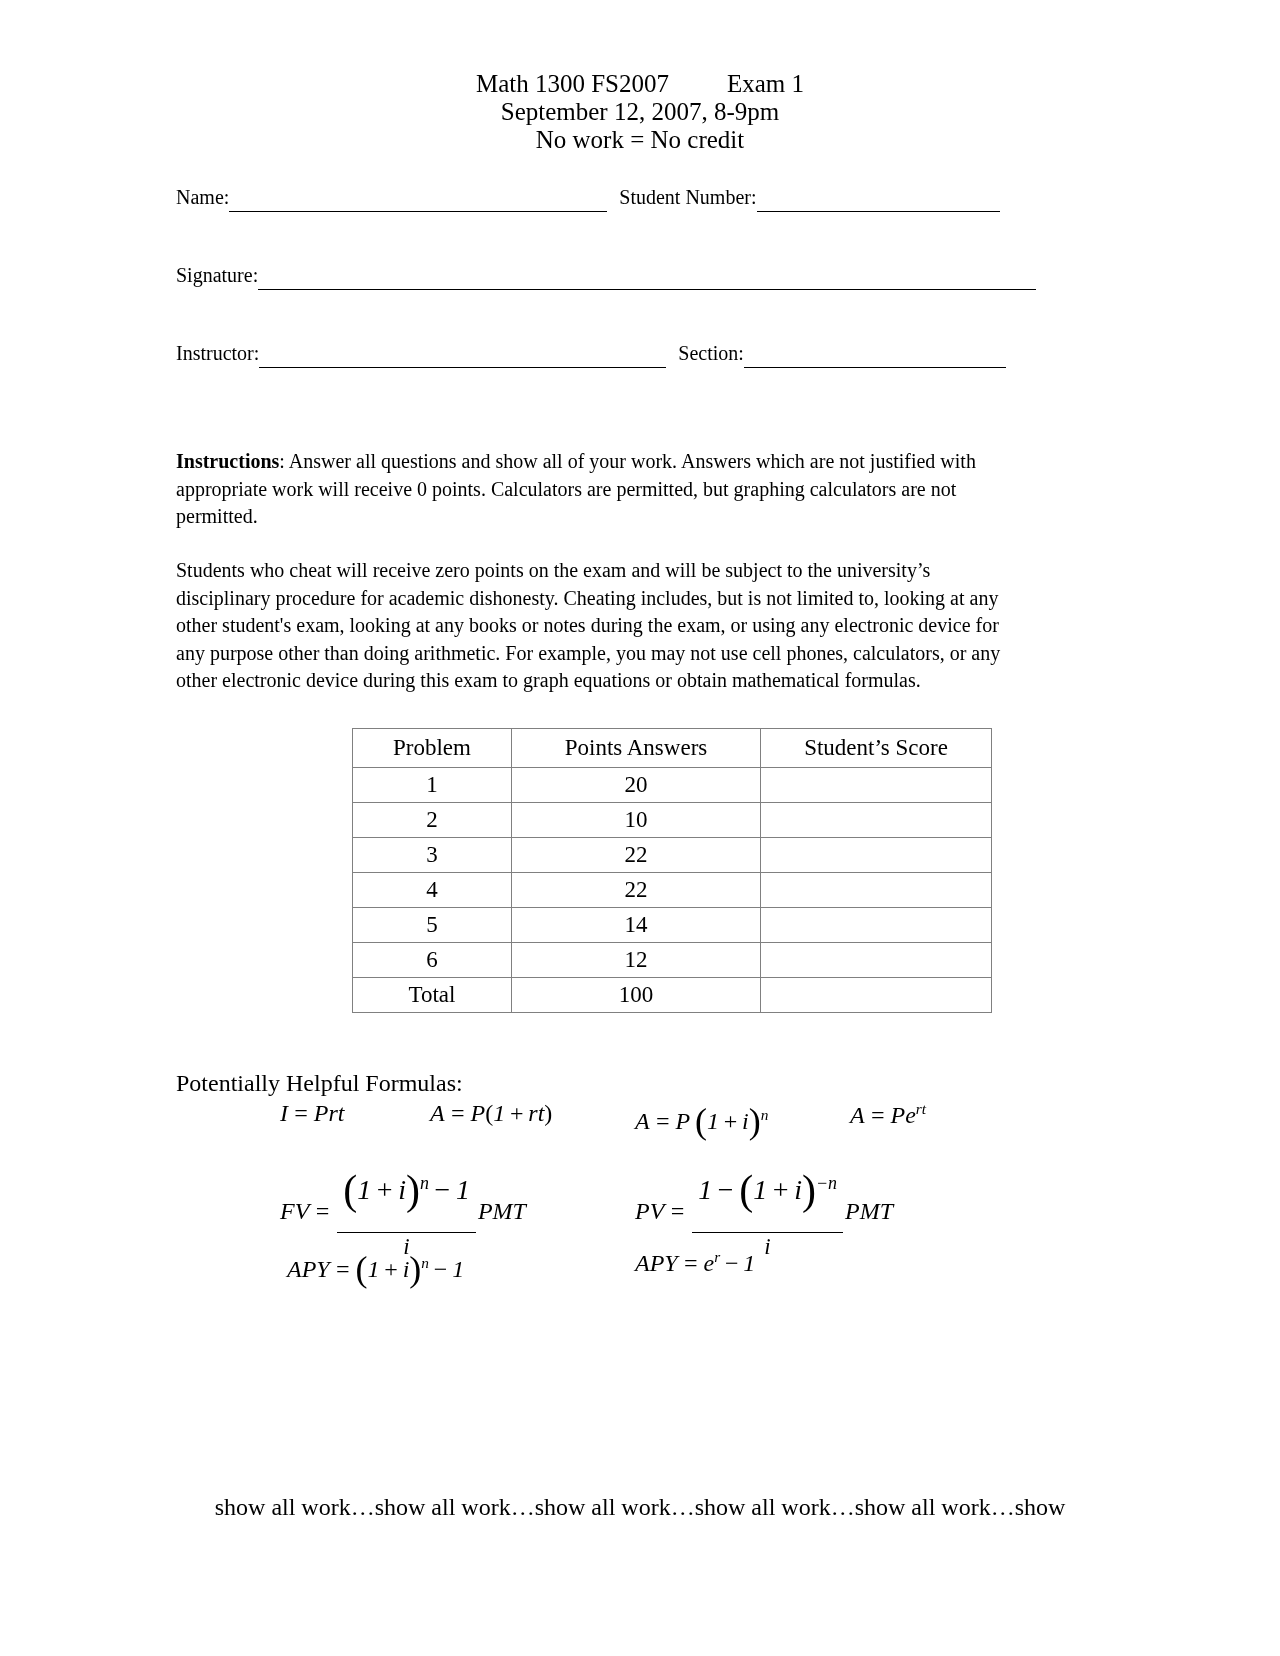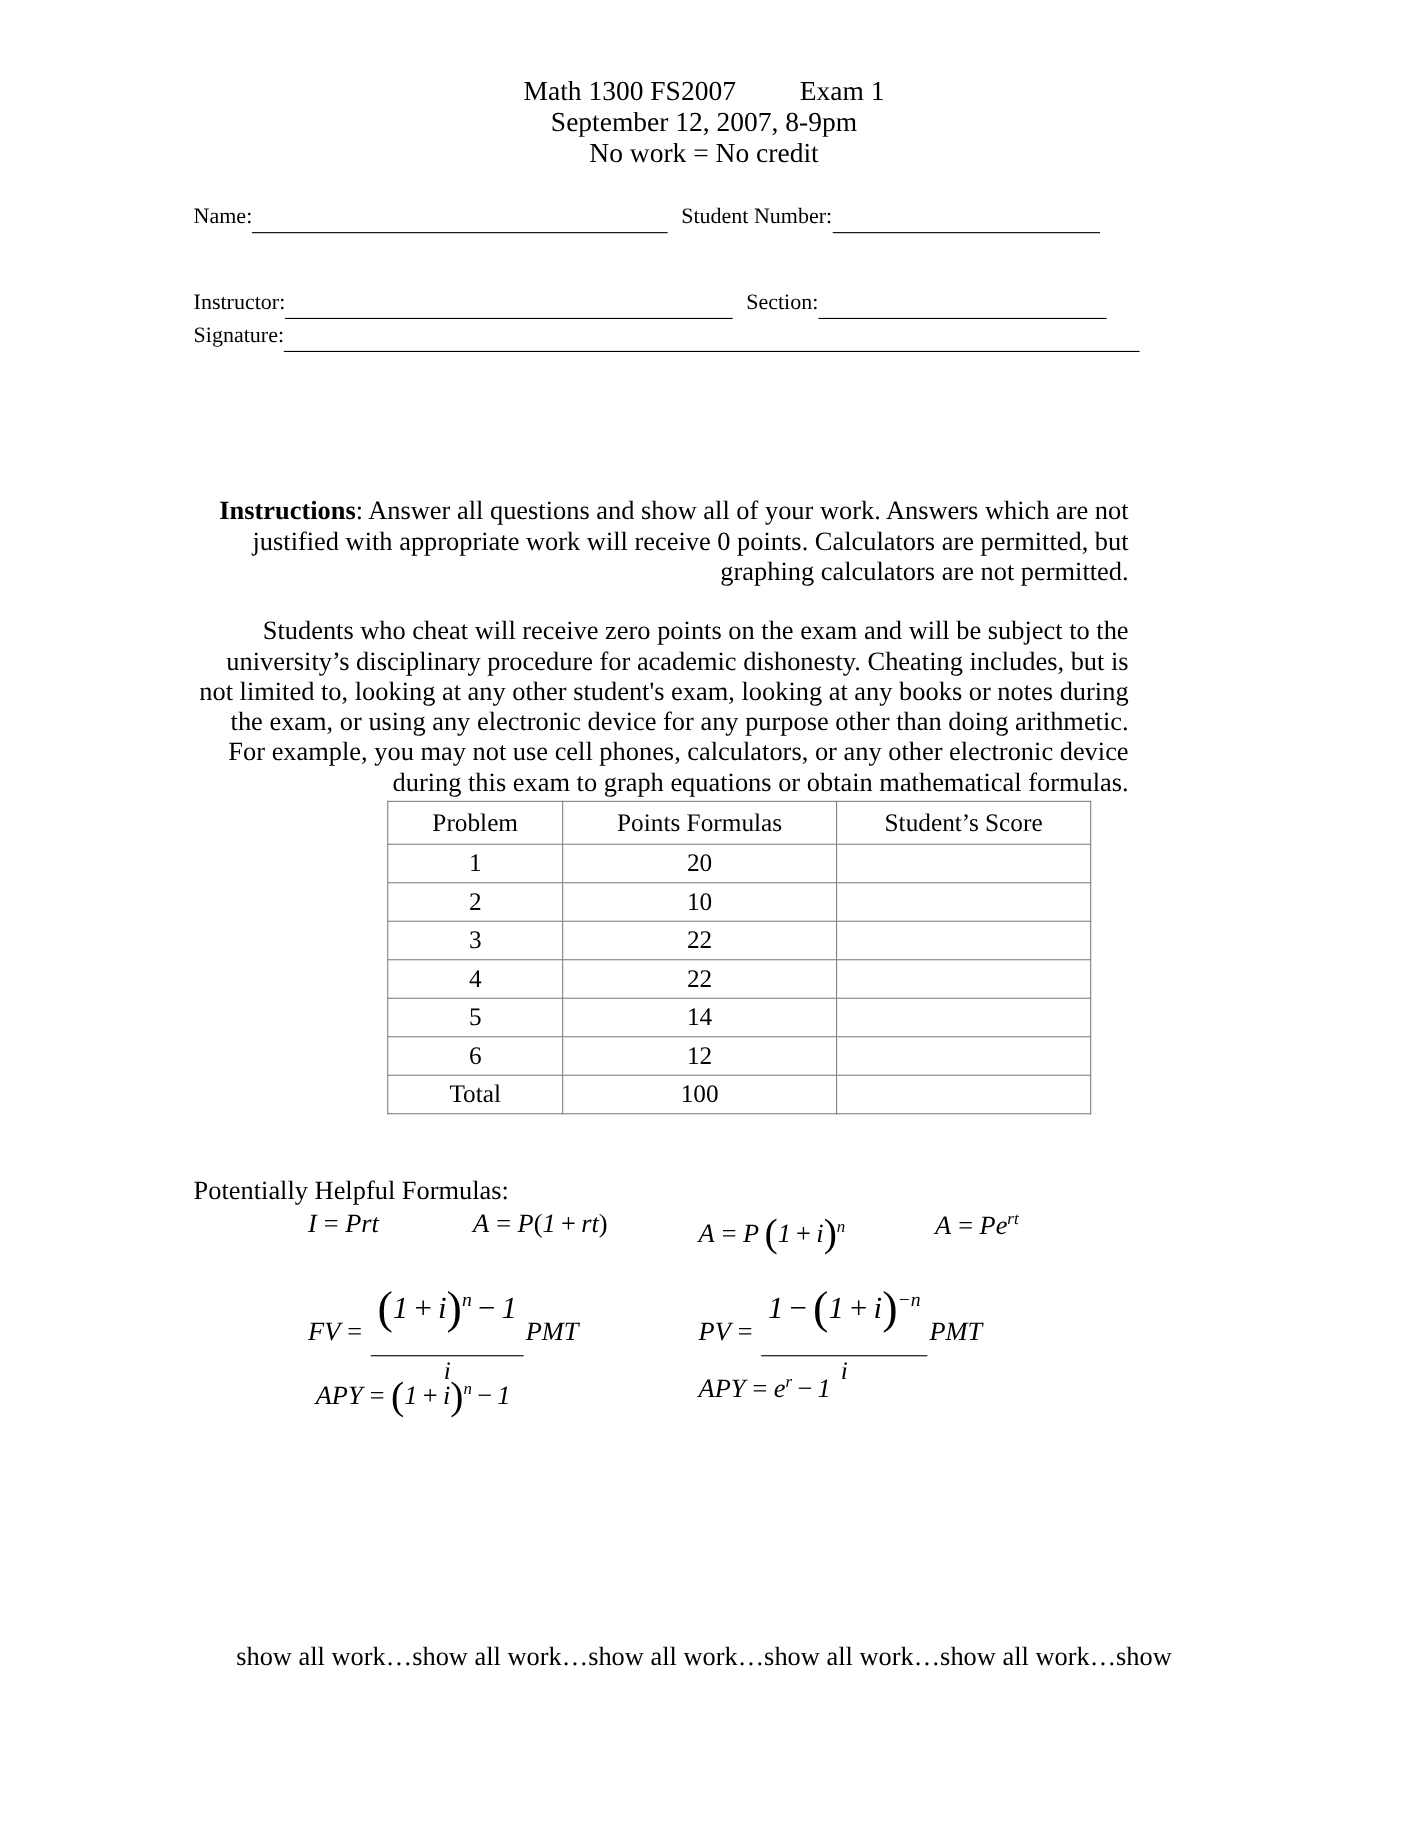--- a/index.html
+++ b/index.html
@@ -56,23 +56,23 @@
   .rule.sig-rule    { flex: 1 1 auto; }
   .rule.inst-rule   { width: 407px; }
   .rule.sec-rule    { width: 262px; }
   .spacer-sm { display: inline-block; width: 12px; }
 
   
   .para {
     position: absolute;
     left: 176px;
     width: 850px;
-    font-size: 24px;
+    font-size: 20px;
     line-height: 27.5px;
-    text-align: right;
+    text-align: left;
   }
   #instructions-para { top: 428px; }
   #cheating-para { top: 537px; }
   .para b { font-weight: bold; }
 
   
   .score-table {
     position: absolute;
     left: 352px;
     top: 728px;
@@ -160,44 +160,44 @@
   <div class="fields">
 
     <div class="field-row r1">
       <span class="flabel">Name:</span>
       <span class="rule name-rule"></span>
       <span class="spacer-sm"></span>
       <span class="flabel">Student Number:</span>
       <span class="rule sn-rule"></span>
     </div>
 
+    <div class="field-row r2">
+      <span class="flabel">Signature:</span>
+      <span class="rule sig-rule"></span>
+    </div>
+
     <div class="field-row r3">
       <span class="flabel">Instructor:</span>
       <span class="rule inst-rule"></span>
       <span class="spacer-sm"></span>
       <span class="flabel">Section:</span>
       <span class="rule sec-rule"></span>
     </div>
 
-    <div class="field-row r2">
-      <span class="flabel">Signature:</span>
-      <span class="rule sig-rule"></span>
-    </div>
-
   </div>
 
   <p class="para" id="instructions-para"><b>Instructions</b><span>:  Answer all questions and show all of your work. Answers which are not justified with appropriate work will receive 0 points.  Calculators are permitted, but graphing calculators are not permitted.</span></p>
 
   <p class="para" id="cheating-para">Students who cheat will receive zero points on the exam and will be subject to the university’s disciplinary procedure for academic dishonesty.  Cheating includes, but is not limited to, looking at any other student's exam, looking at any books or notes during the exam, or using any electronic device for any purpose other than doing arithmetic.  For example, you may not use cell phones, calculators, or any other electronic device during this exam to graph equations or obtain mathematical formulas.</p>
 
   <table class="score-table">
     <thead>
       <tr>
         <td class="col-problem">Problem</td>
-        <td class="col-points">Points Formulas</td>
+        <td class="col-points">Points Answers</td>
         <td class="col-score">Student’s Score</td>
       </tr>
     </thead>
     <tbody>
       <tr>
         <td class="col-problem">1</td>
         <td class="col-points">20</td>
         <td class="col-score"></td>
       </tr>
       <tr>

